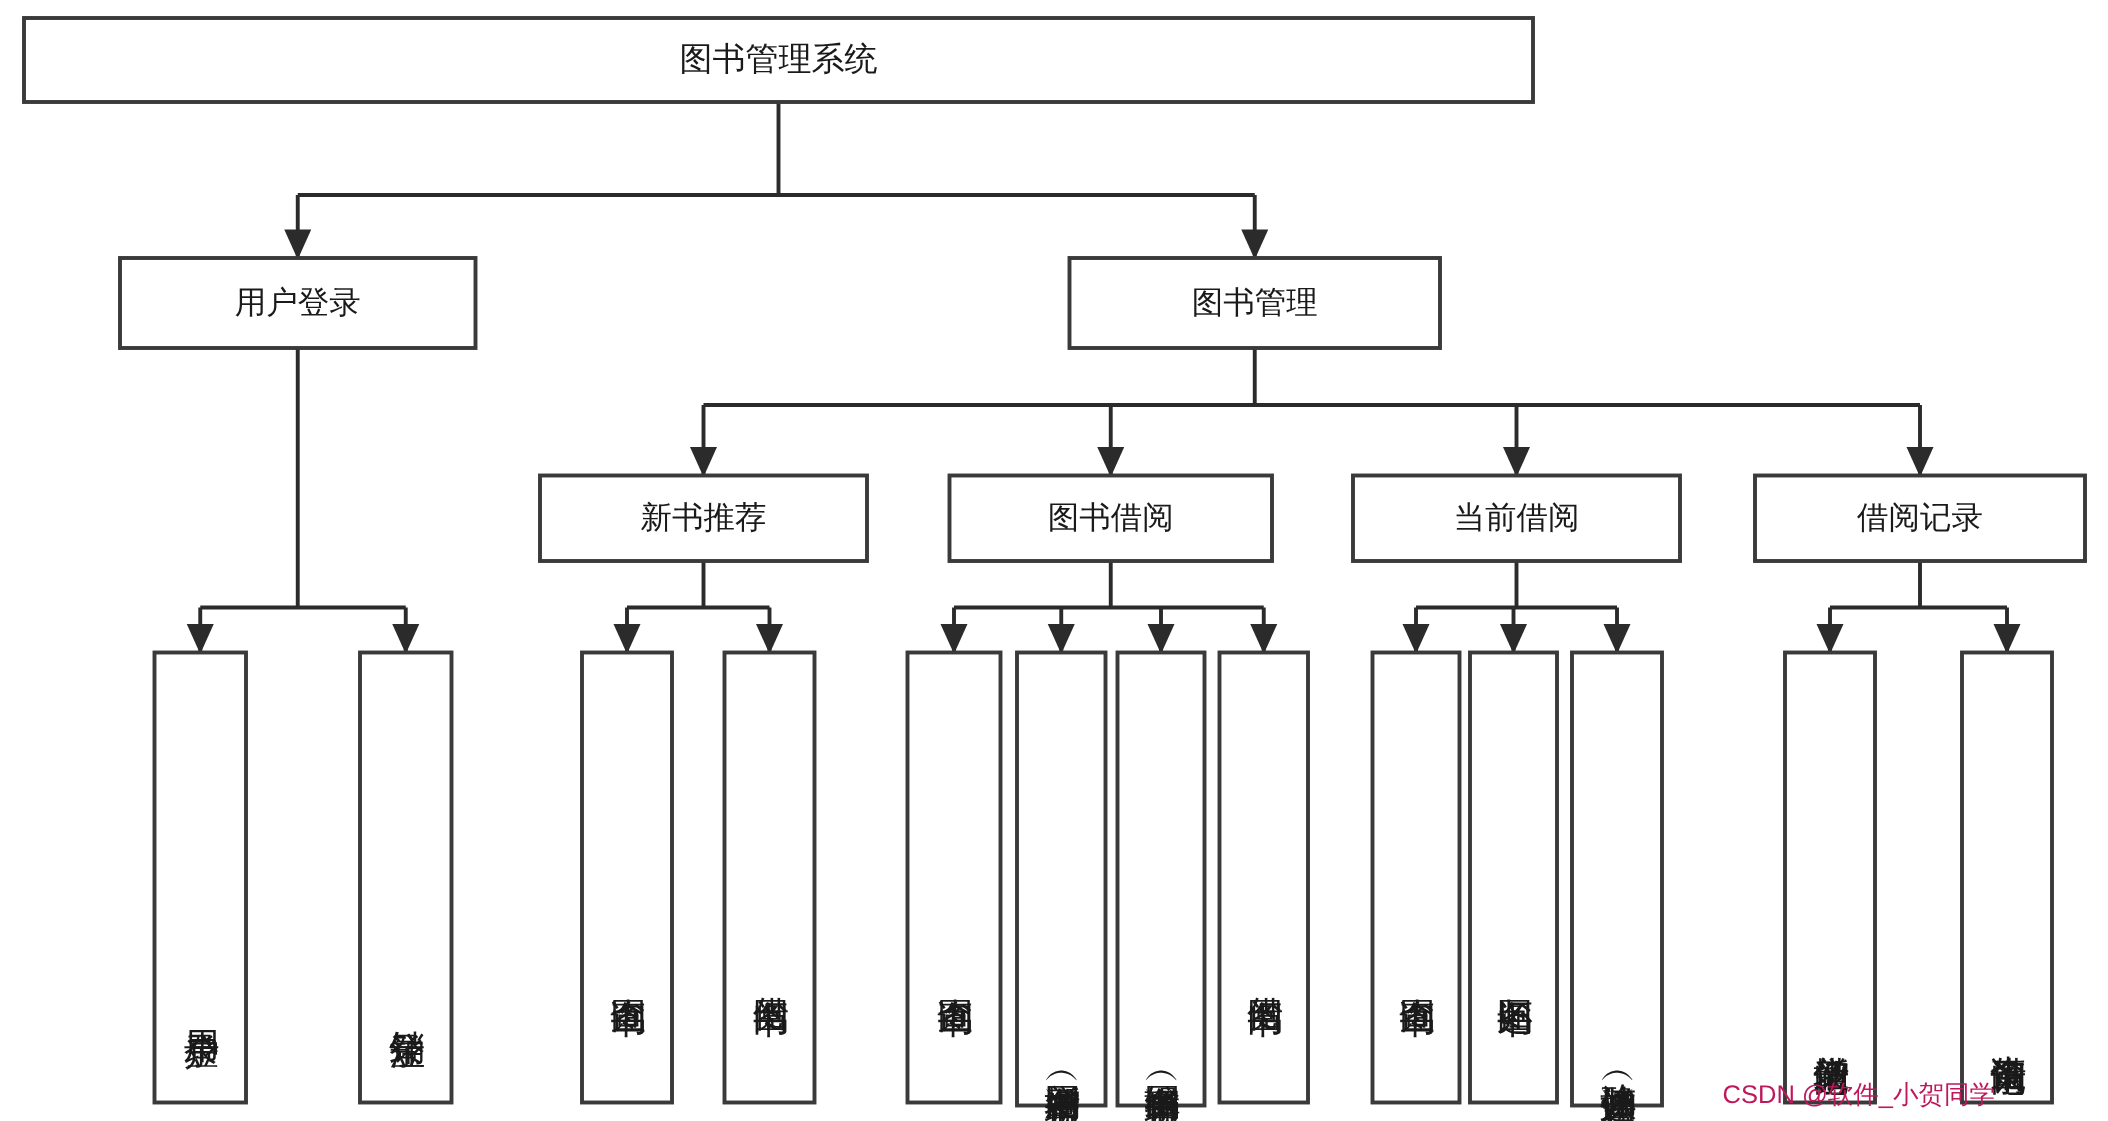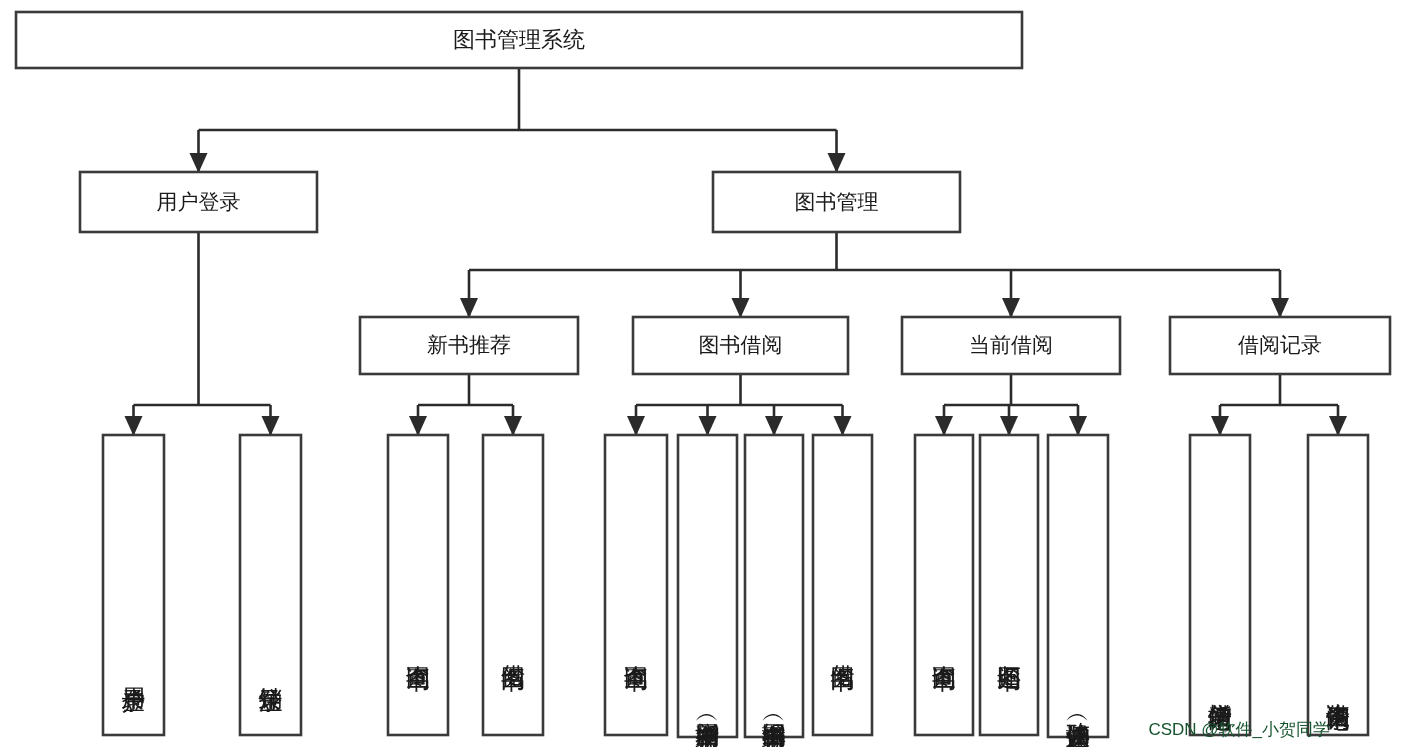--- a/index.html
+++ b/index.html
@@ -70,21 +70,21 @@
     letter-spacing: 1px;
     white-space: nowrap;
     pointer-events: none;
   }
   .watermark {
     position: absolute;
     right: 10px;
     bottom: 6px;
     font-family: "Liberation Sans", "DejaVu Sans", sans-serif;
     font-size: 17px;
-    color: #14532d;
+    color: #be185d;
     white-space: nowrap;
     user-select: none;
   }
 </style>
 </head>
 <body>
 
 <div id="diagram-root">
 
   <svg id="tree-svg" viewBox="0 0 1405 747">

